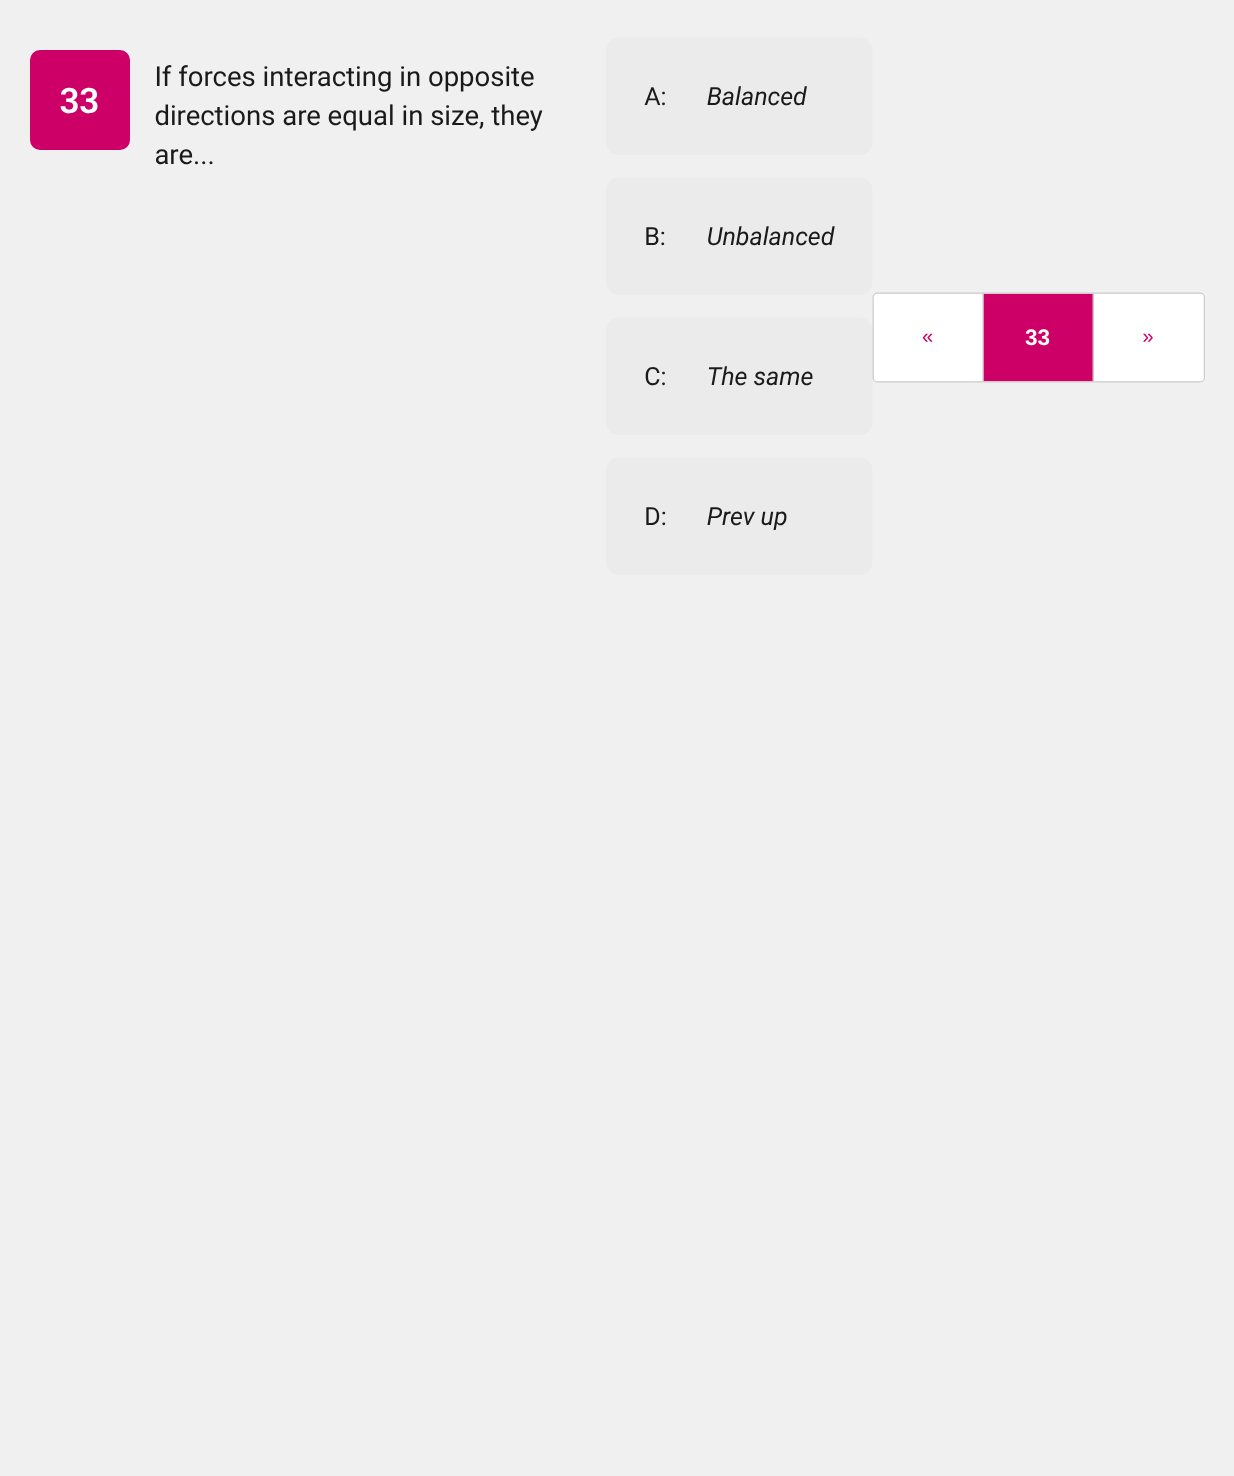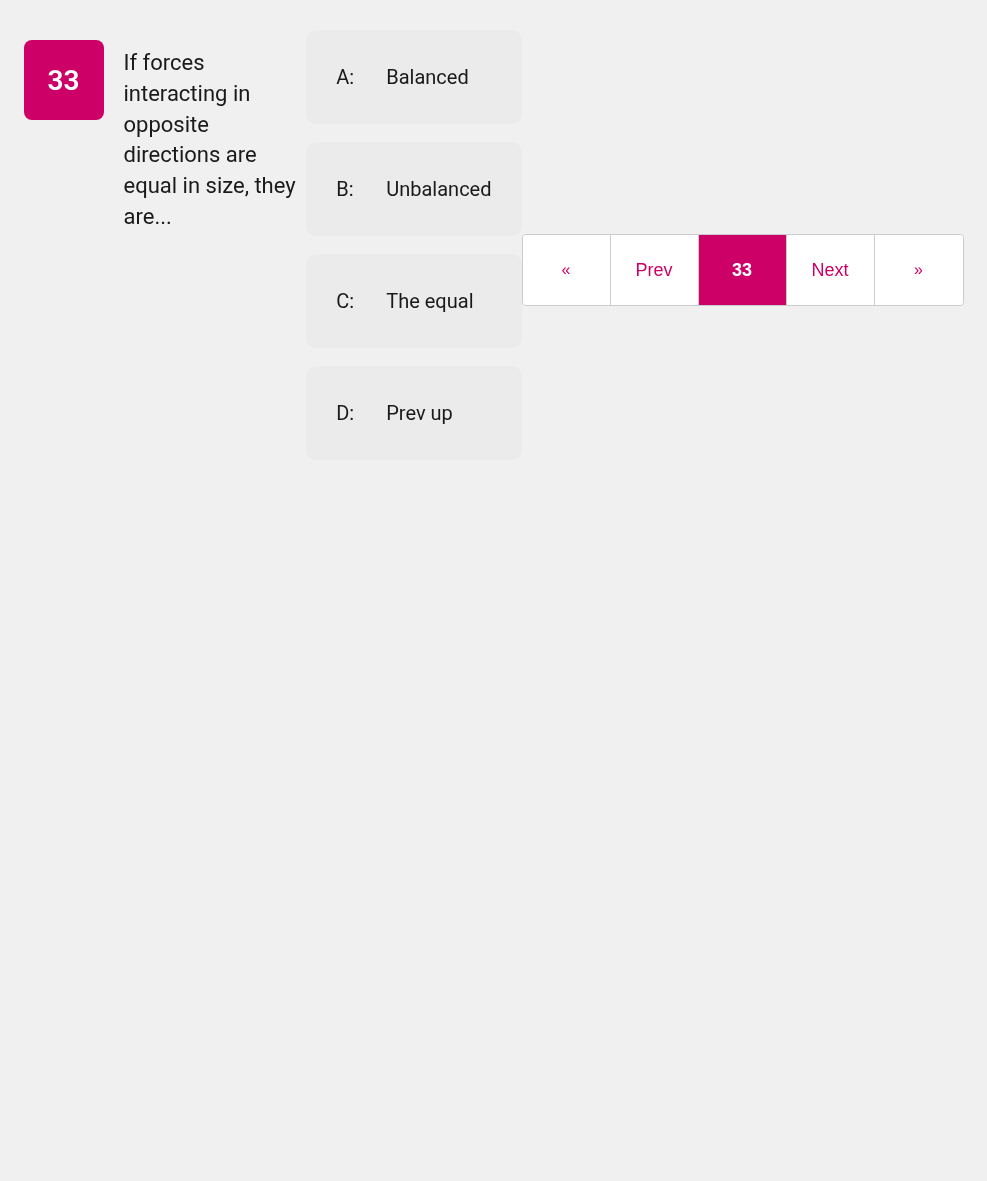--- a/index.html
+++ b/index.html
@@ -75,20 +75,21 @@
     .answer-label {
       font-size: 20px;
       color: #1a1a1a;
       font-weight: 400;
       min-width: 30px;
     }
 
     .answer-text {
       font-size: 20px;
       color: #1a1a1a;
+      font-style: italic;
     }
 
     .pagination {
       display: flex;
       justify-content: center;
       align-items: center;
     }
 
     .pagination-nav {
       display: flex;
@@ -144,31 +145,29 @@
     <div class="answer-option">
       <span class="answer-label">A:</span>
       <span class="answer-text">Balanced</span>
     </div>
     <div class="answer-option">
       <span class="answer-label">B:</span>
       <span class="answer-text">Unbalanced</span>
     </div>
     <div class="answer-option">
       <span class="answer-label">C:</span>
-      <span class="answer-text">The equal</span>
+      <span class="answer-text">The same</span>
     </div>
     <div class="answer-option">
       <span class="answer-label">D:</span>
       <span class="answer-text">Prev up</span>
     </div>
   </div>
 
   <div class="pagination">
     <div class="pagination-nav">
       <button class="page-btn arrow">«</button>
-      <button class="page-btn">Prev</button>
       <button class="page-btn active">33</button>
-      <button class="page-btn">Next</button>
       <button class="page-btn arrow">»</button>
     </div>
   </div>
 
 </div>
 
 </body></html>

